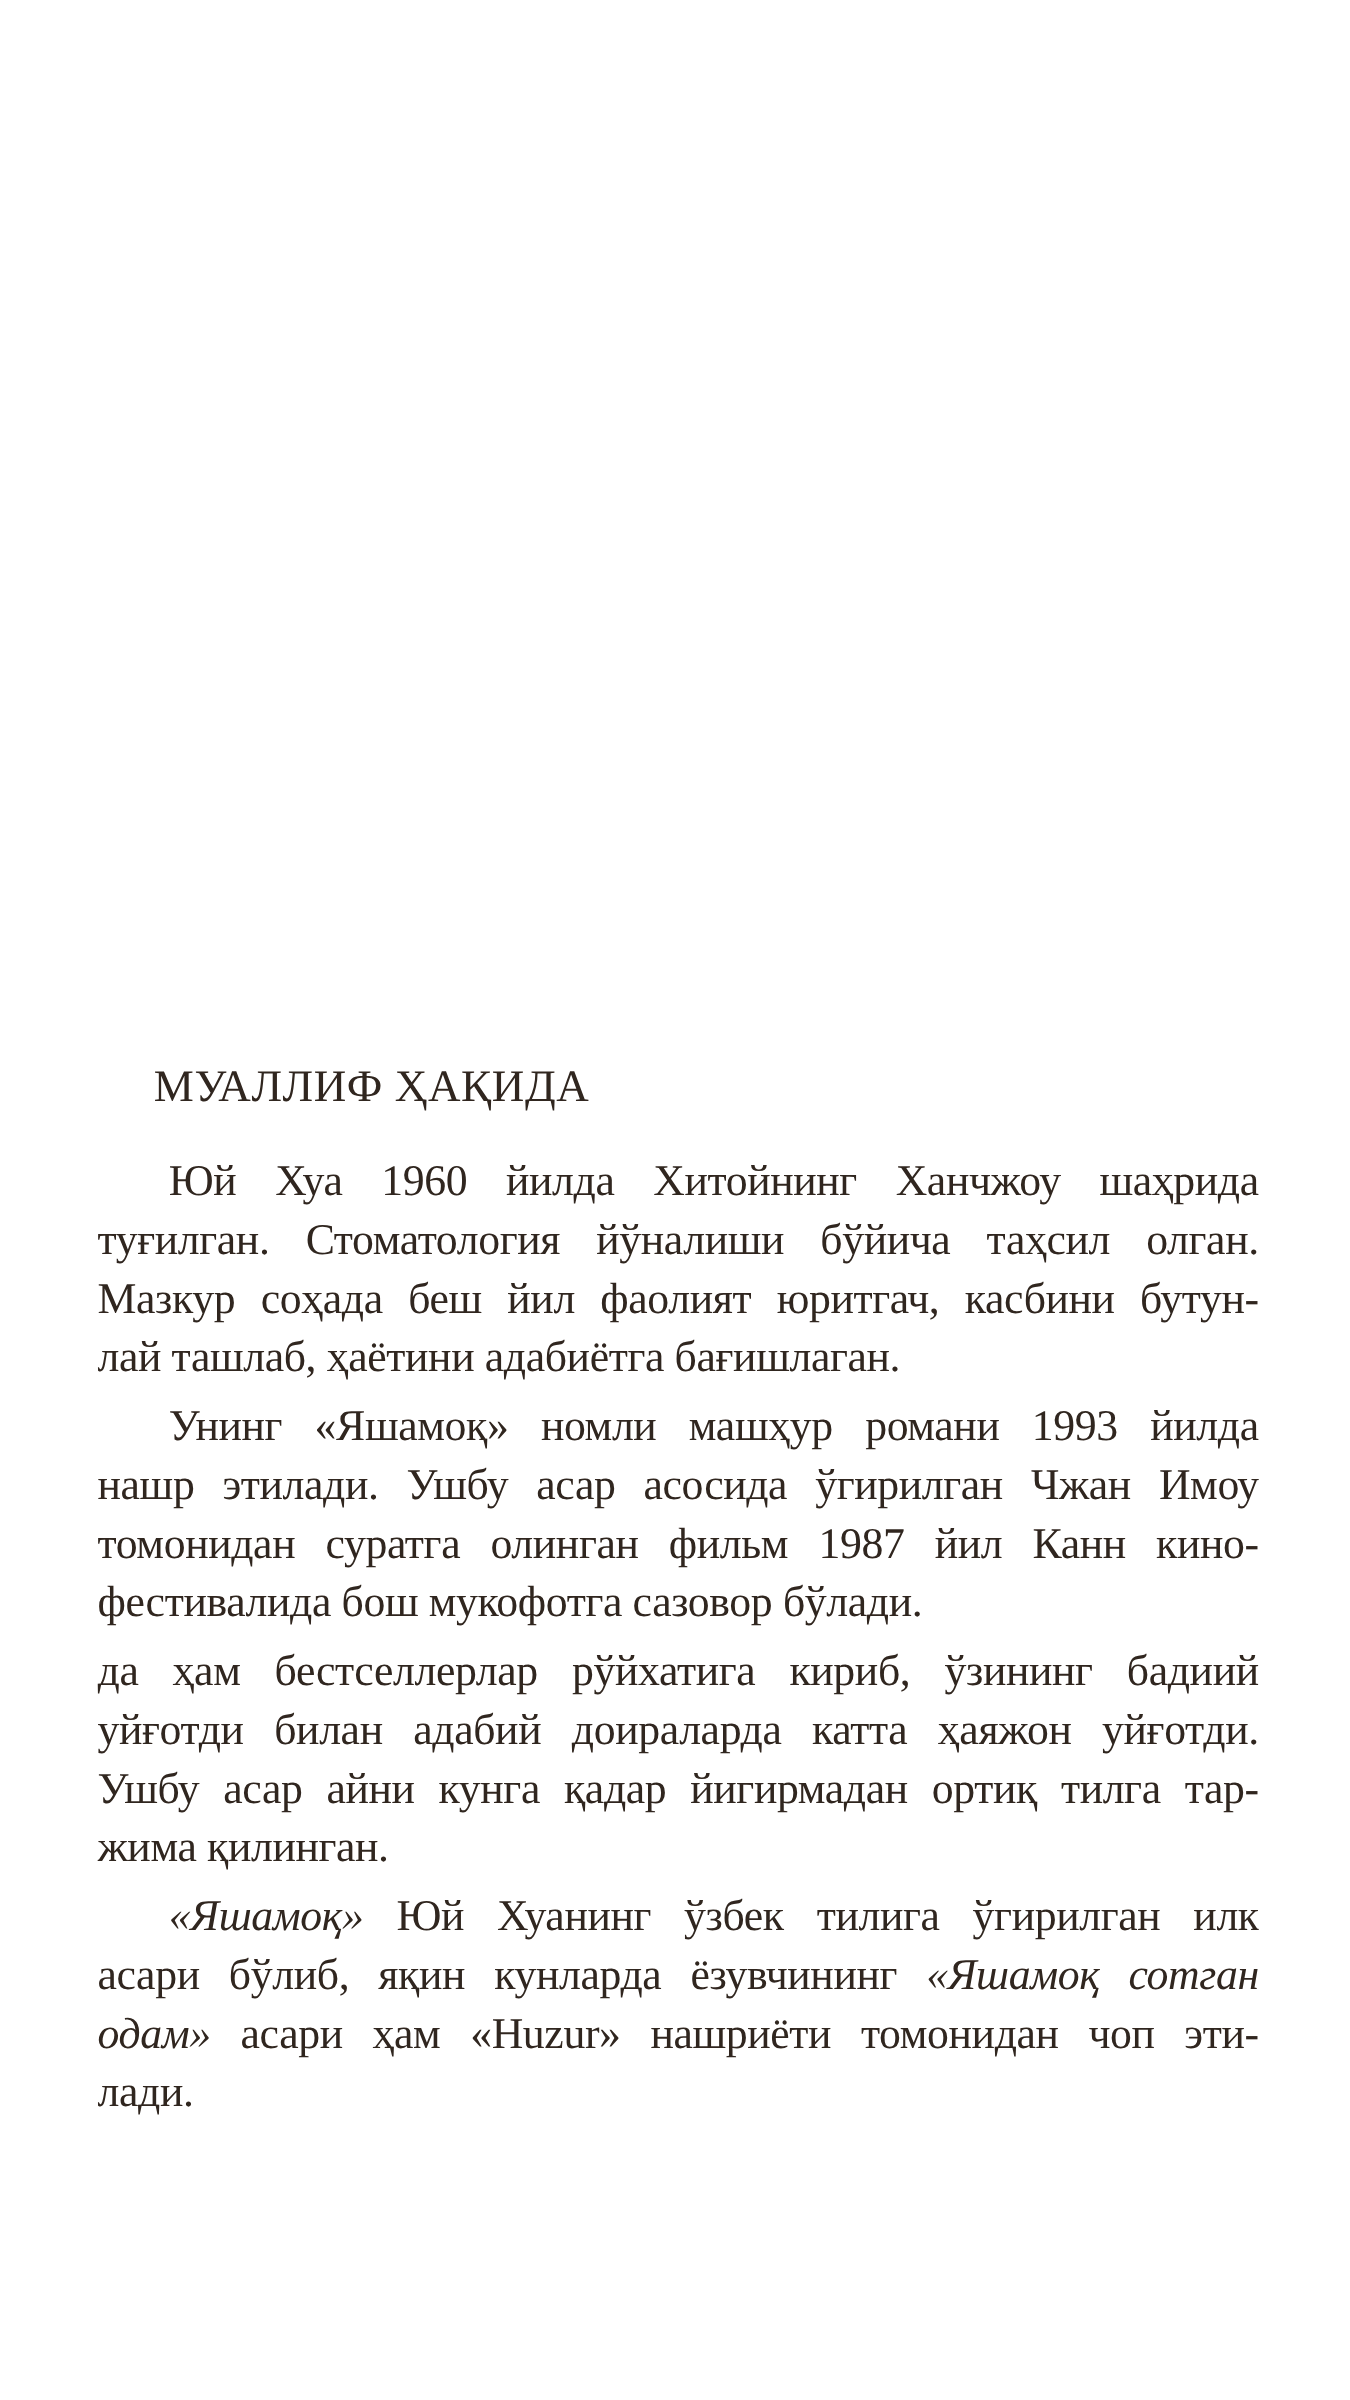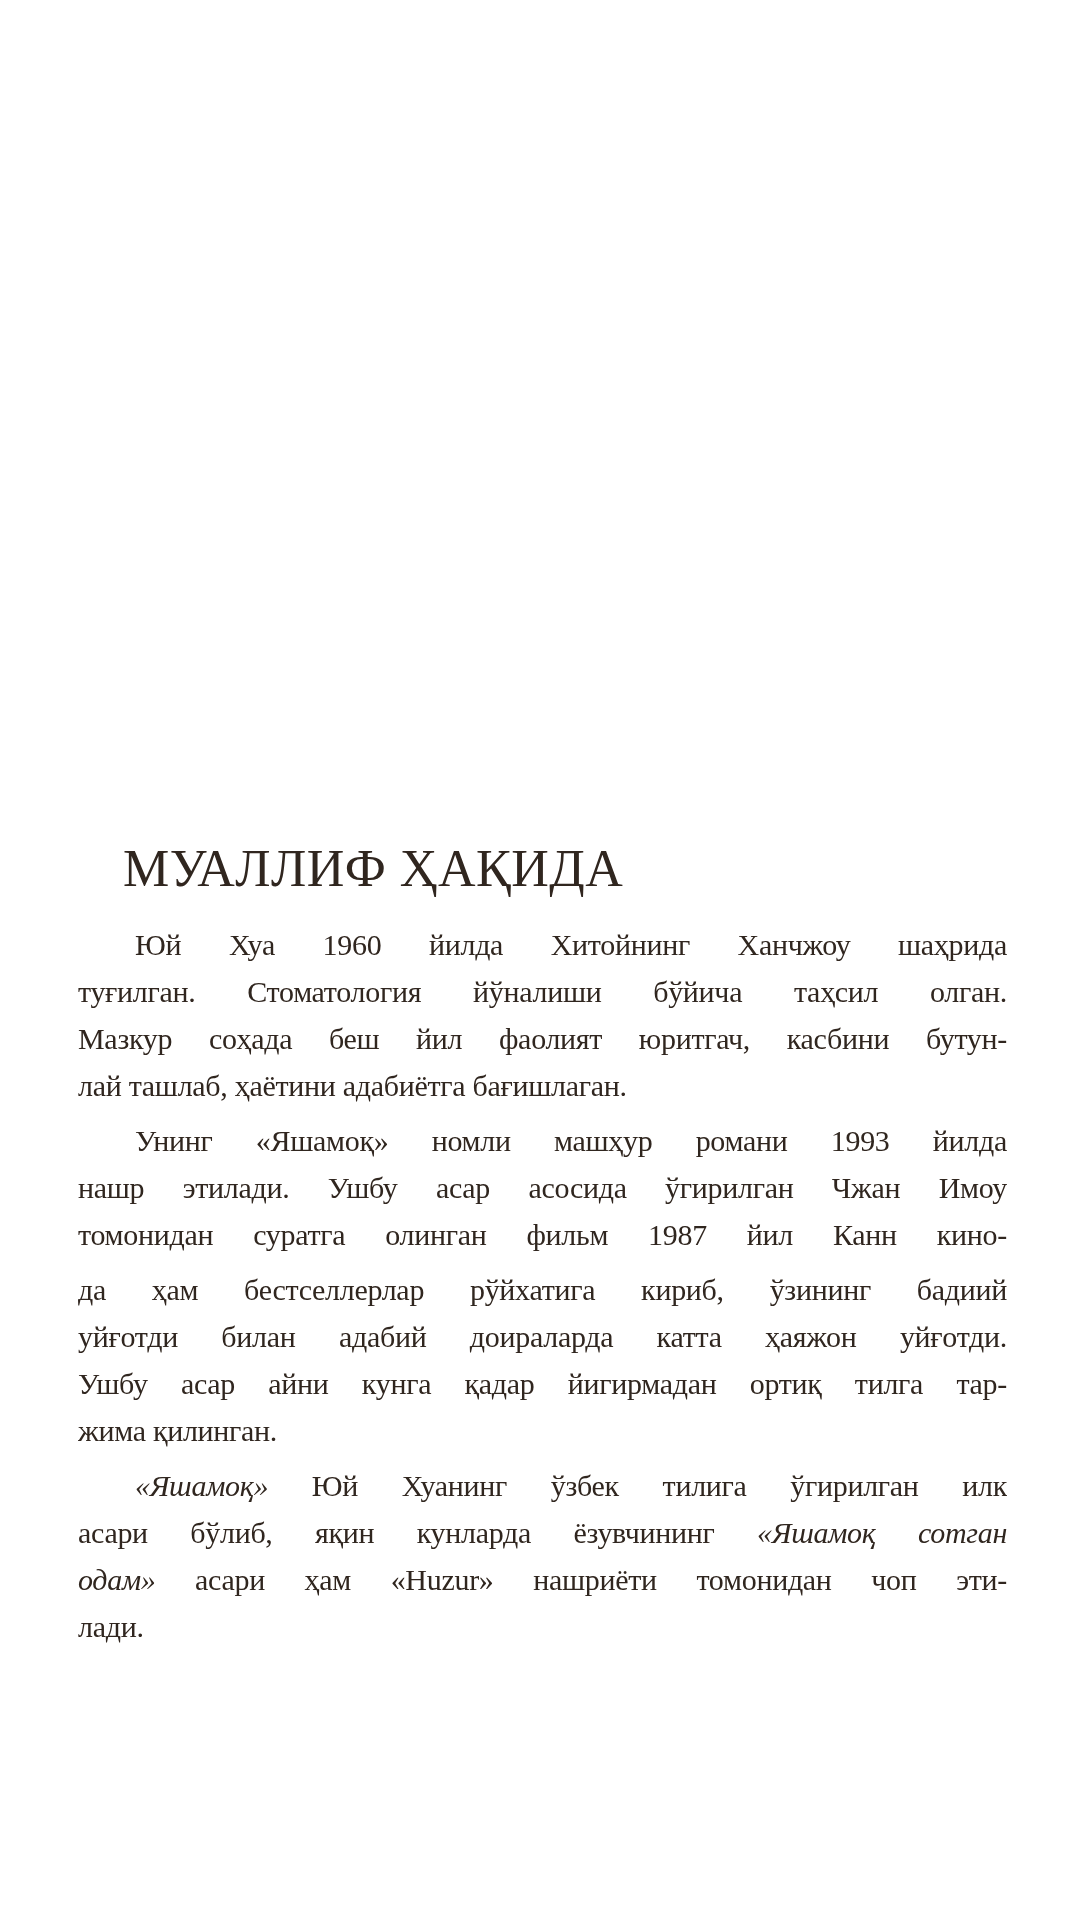--- a/index.html
+++ b/index.html
@@ -16,35 +16,35 @@
     font-family: "Liberation Serif", "DejaVu Serif", serif;
     color: #30261f;
   }
   .content {
     position: absolute;
     left: 78px;
     top: 846px;
     width: 929px;
   }
   .title {
-    font-size: 52px;
+    font-size: 36px;
     line-height: 46px;
     font-weight: 400;
     letter-spacing: 0.5px;
     margin: 0 0 29px 45px;
     white-space: nowrap;
   }
   .para {
     margin: 0 0 8px 0;
   }
   .para:last-child {
     margin-bottom: 14px;
   }
   .line {
-    font-size: 30px;
+    font-size: 35px;
     line-height: 47px;
     height: 47px;
     overflow: hidden;
     letter-spacing: -0.3px;
     text-align: justify;
     text-align-last: left;
   }
   .line.just {
     text-align-last: justify;
   }
@@ -67,20 +67,21 @@
       <div class="line first just"><span>Юй Хуа 1960 йилда Хитойнинг Ханчжоу шаҳрида</span></div>
       <div class="line just"><span>туғилган. Стоматология йўналиши бўйича таҳсил олган.</span></div>
       <div class="line just"><span>Мазкур соҳада беш йил фаолият юритгач, касбини бутун-</span></div>
       <div class="line"><span>лай ташлаб, ҳаётини адабиётга бағишлаган.</span></div>
     </div>
 
     <div class="para">
       <div class="line first just"><span>Унинг «Яшамоқ» номли машҳур романи 1993 йилда</span></div>
       <div class="line just"><span>нашр этилади. Ушбу асар асосида ўгирилган Чжан Имоу</span></div>
       <div class="line just"><span>томонидан суратга олинган фильм 1987 йил Канн кино-</span></div>
+      <div class="line"><span>фестивалида бош мукофотга сазовор бўлади.</span></div>
     </div>
 
     <div class="para">
       <div class="line just"><span>да ҳам бестселлерлар рўйхатига кириб, ўзининг бадиий</span></div>
       <div class="line just"><span>уйғотди билан адабий доираларда катта ҳаяжон уйғотди.</span></div>
       <div class="line just"><span>Ушбу асар айни кунга қадар йигирмадан ортиқ тилга тар-</span></div>
       <div class="line"><span>жима қилинган.</span></div>
     </div>
 
     <div class="para">

